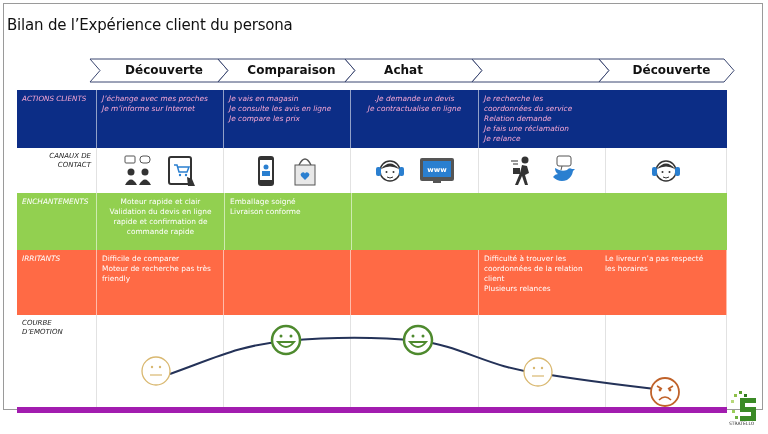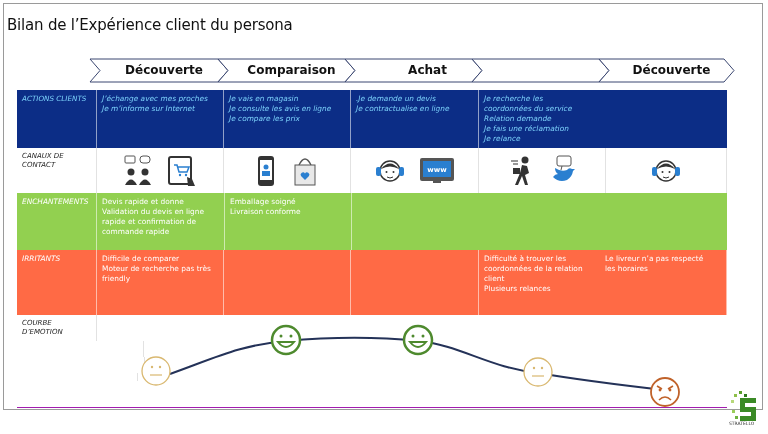--- a/index.html
+++ b/index.html
@@ -6,32 +6,32 @@
   body { width:768px; height:434px; position:relative; overflow:hidden; font-family:"DejaVu Sans", sans-serif; }
   .frame { position:absolute; left:3px; top:3px; width:758px; height:405px; border:1px solid #9a9a9a; background:#fff; }
   .title { position:absolute; left:7px; top:16px; font-size:15px; color:#111; font-family:"DejaVu Sans", sans-serif; letter-spacing:-0.2px; }
   .phases { position:absolute; left:88px; top:58px; width:650px; height:25px; }
   .phases svg { position:absolute; left:0; top:0; }
   .phase-label { position:absolute; top:5px; font-size:12px; font-weight:bold; color:#111; text-align:center; }
   .grid { position:absolute; left:17px; top:90px; width:710px; }
   .row { position:absolute; left:0; width:710px; display:flex; }
   .cell { box-sizing:border-box; border-right:1px solid rgba(255,255,255,0.55); padding:4px 5px; font-size:7.4px; line-height:10px; }
   .c0 { width:80px; }
-  .c1 { width:127px; } .c2 { width:127px; } .c3 { width:128px; } .c4 { width:127px; } .c5 { width:121px; border-right:none; }
-  .r-actions { top:0; height:58px; background:#0c2d86; color:#7dd3fc; }
+  .c1 { width:127px; } .c2 { width:127px; } .c3 { width:128px;text-align:center; } .c4 { width:127px; } .c5 { width:121px; border-right:none; }
+  .r-actions { top:0; height:58px; background:#0c2d86; color:#f9a8d4; }
   .r-actions .cell { font-style:italic; }
   .r-actions .c0 { font-style:italic; font-size:7.2px; }
   .r-canaux { top:58px; height:45px; background:#fff; border-bottom:1px solid #e4e4e4; }
   .r-canaux .cell { border-right:1px solid #e2e2e2; display:flex; align-items:center; justify-content:center; gap:14px; }
-  .r-canaux .c0 { display:block; color:#222; font-style:italic; font-size:7px; line-height:9px; }
+  .r-canaux .c0 { display:block; color:#222; font-style:italic; font-size:7px; line-height:9px;text-align:right; }
   .r-ench { top:103px; height:57px; background:#92d050; color:#fff; }
   .r-ench .c0 { font-style:italic; }
   .r-irr { top:160px; height:65px; background:#ff6a45; color:#fff; }
   .r-irr .c0 { font-style:italic; }
-  .r-courbe { top:225px; height:92px; background:#fff; border-bottom:1px solid #a21caf;flex-direction:column; }
+  .r-courbe { top:225px; height:92px; background:#fff; border-bottom:6px solid #a21caf; }
   .r-courbe .cell { border-right:1px solid #e2e2e2; }
   .r-courbe .c0 { color:#222; font-style:italic; font-size:7px; line-height:9px; }
   .curve { position:absolute; left:0; top:0; }
   .logo { position:absolute; left:728px; top:388px; width:32px; height:40px; }
   .logo-text { position:absolute; left:729px; top:421px; font-size:4.5px; color:#333; }
 </style>
 </head>
 <body>
 
 <div class="frame"></div>
@@ -42,21 +42,21 @@
     <g fill="#fff" stroke="#3a4670" stroke-width="1">
       <polygon points="2,1 130,1 140,12.5 130,24 2,24 12,12.5"></polygon>
       <polygon points="130,1 257,1 267,12.5 257,24 130,24 140,12.5"></polygon>
       <polygon points="257,1 384,1 394,12.5 384,24 257,24 267,12.5"></polygon>
       <polygon points="384,1 511,1 521,12.5 511,24 384,24 394,12.5"></polygon>
       <polygon points="511,1 636,1 646,12.5 636,24 511,24 521,12.5"></polygon>
     </g>
   </svg>
   <div class="phase-label" style="left:12px;width:128px">Découverte</div>
   <div class="phase-label" style="left:140px;width:127px">Comparaison</div>
-  <div class="phase-label" style="left:276px;width:127px">Achat</div>
+  <div class="phase-label" style="left:252px;width:127px">Achat</div>
   <div class="phase-label" style="left:521px;width:125px">Découverte</div>
 </div>
 
 <div class="grid">
 
   <div class="row r-actions">
     <div class="cell c0">ACTIONS CLIENTS</div>
     <div class="cell c1" style="white-space:pre-line">J’échange avec mes proches
 Je m’informe sur Internet</div>
     <div class="cell c2" style="white-space:pre-line">Je vais en magasin
@@ -142,21 +142,21 @@
           <rect x="24" y="11" width="5" height="9" rx="2" fill="#2a7fd0"></rect>
         <circle cx="11.5" cy="16" r="1" fill="#333"></circle>
           <circle cx="18.5" cy="16" r="1" fill="#333"></circle>
         <path d="M12,21 q3,2 6,0" stroke="#333" fill="none"></path>
       </svg>
     </div>
   </div>
 
   <div class="row r-ench">
     <div class="cell c0">ENCHANTEMENTS</div>
-    <div class="cell c3" style="white-space:pre-line">Devis rapide et donne
+    <div class="cell c3" style="white-space:pre-line">Moteur rapide et clair
 Validation du devis en ligne
 rapide et confirmation de
 commande rapide</div>
     <div class="cell c4" style="white-space:pre-line">Emballage soigné
 Livraison conforme</div>
     <div class="cell c5" style="white-space:pre-line"></div>
   </div>
 
   <div class="row r-irr">
     <div class="cell c0">IRRITANTS</div>

